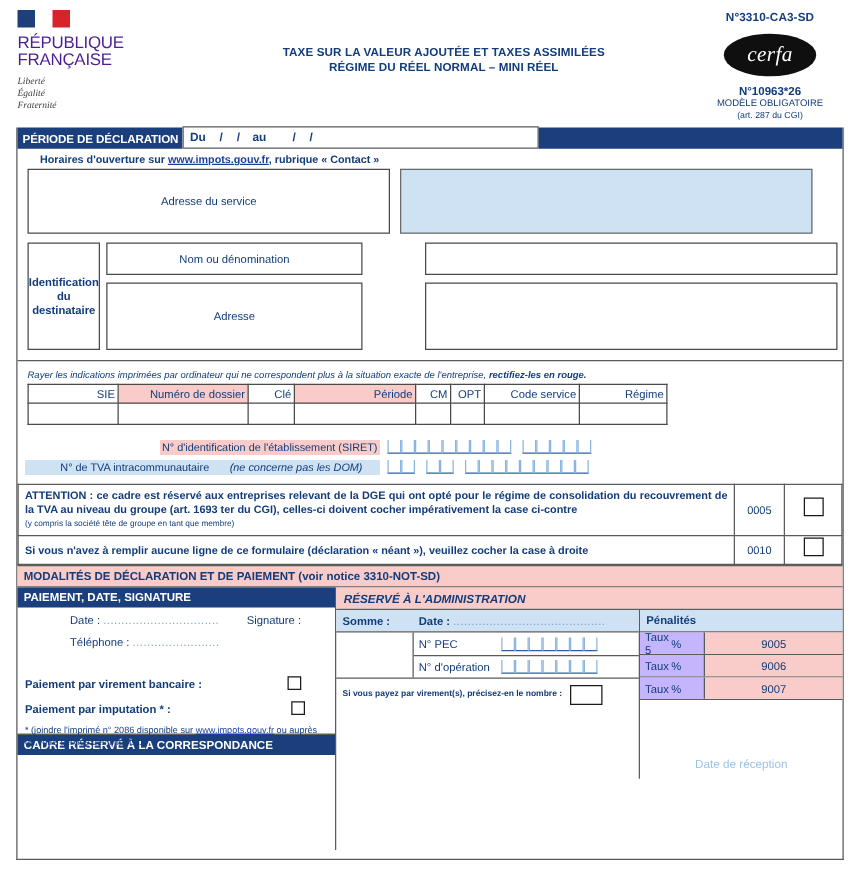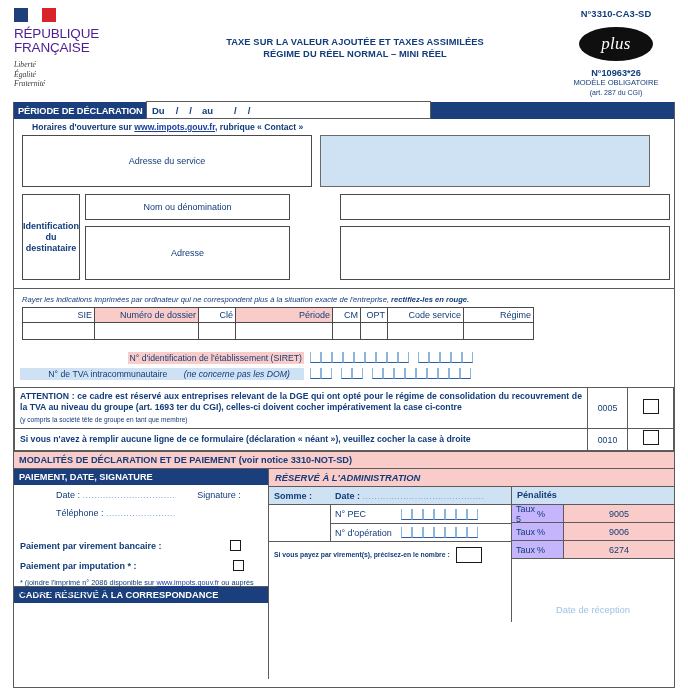--- a/index.html
+++ b/index.html
@@ -283,21 +283,21 @@
     </div>
 
     <div class="title-block">
       <div class="t1">TAXE SUR LA VALEUR AJOUTÉE ET TAXES ASSIMILÉES</div>
       <div class="t2">RÉGIME DU RÉEL NORMAL – MINI RÉEL</div>
     </div>
 
     <div class="cerfa-block">
       <div class="cerfa-num">N°3310-CA3-SD</div>
       <div class="cerfa-oval">
-        <span>plus</span>
+        <span>cerfa</span>
       </div>
       <div class="cerfa-sub1">N°10963*26</div>
       <div class="cerfa-sub2">MODÈLE OBLIGATOIRE</div>
       <div class="cerfa-sub3">(art. 287 du CGI)</div>
     </div>
   </div>
 
   <div class="frame">
 
     <div class="periodbar">
@@ -549,21 +549,21 @@
                 <span>Taux</span>
                 <span class="pc">%</span>
               </div>
               <div class="pen-code">9006</div>
             </div>
             <div class="pen-row">
               <div class="pen-taux">
                 <span>Taux</span>
                 <span class="pc">%</span>
               </div>
-              <div class="pen-code">6274</div>
+              <div class="pen-code">9007</div>
             </div>
             <div class="pen-recep">
               <span>Date de réception</span>
             </div>
           </div>
 
         </div>
       </div>
     </div>
 

